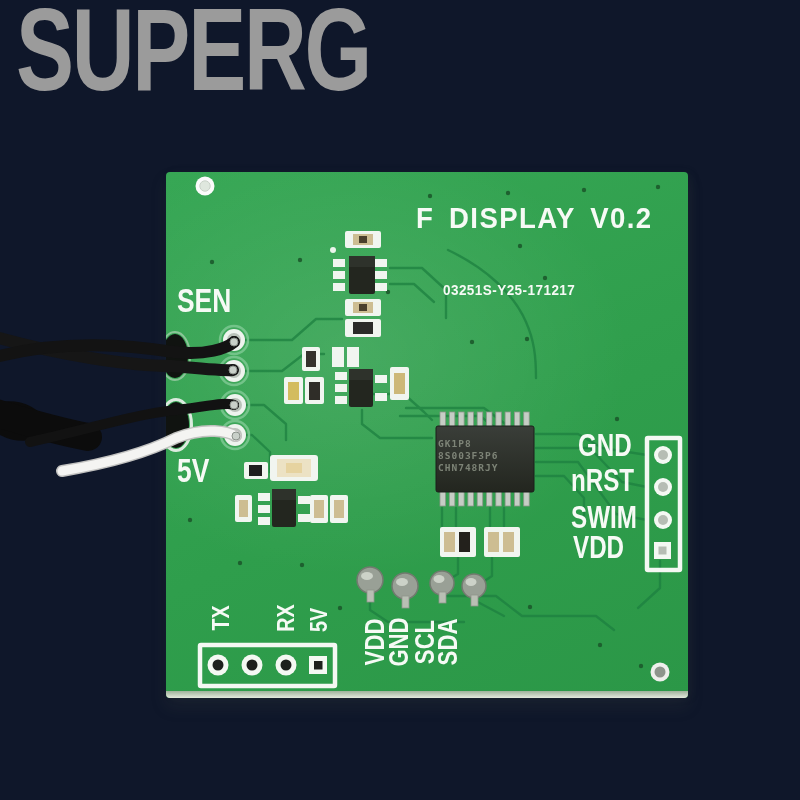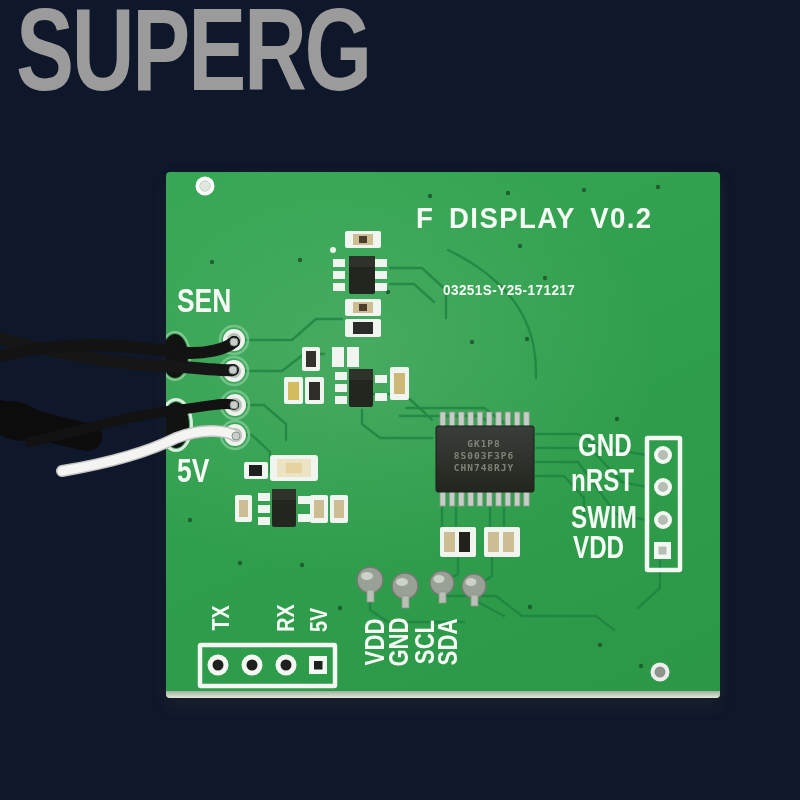--- a/index.html
+++ b/index.html
@@ -9,41 +9,41 @@
   
   .watermark{position:absolute;left:16px;top:-8px;font-size:116px;font-weight:bold;
              color:#9b9b9b;letter-spacing:-3px;line-height:1.0;
              transform:scaleX(0.75);transform-origin:left top;white-space:nowrap;}
 
   
   .board{position:absolute;left:166px;top:172px;width:522px;height:526px;border-radius:4px;
          background:
            radial-gradient(90% 70% at 35% 35%, rgba(255,255,255,0.10), rgba(255,255,255,0) 60%),
            linear-gradient(155deg,#37a755 0%,#2f9e4c 55%,#2b9747 100%);
-         box-shadow:0 9px 16px rgba(70,80,70,0.18), 4px 0 10px rgba(70,80,70,0.08);padding-left:32px;}
+         box-shadow:0 9px 16px rgba(70,80,70,0.18), 4px 0 10px rgba(70,80,70,0.08);}
   .board-edge{position:absolute;left:0;top:519px;width:100%;height:7px;
               background:linear-gradient(180deg,#9fb29b,#e3e9dd);border-radius:0 0 4px 4px;}
 
   svg{position:absolute;left:0;top:0;}
 
   
   .sk{position:absolute;color:#f6faf5;font-weight:bold;white-space:nowrap;line-height:1;}
   .sk-title{left:250px;top:32px;font-size:29px;letter-spacing:1.5px;word-spacing:6px;
             transform:scaleX(0.95);transform-origin:left top;}
   .sk-serial{left:277px;top:110px;font-size:15px;letter-spacing:0.5px;
              transform:scaleX(0.9);transform-origin:left top;}
   .sk-sen{left:11px;top:112px;font-size:33px;transform:scaleX(0.8);transform-origin:left top;}
   .sk-5v{left:11px;top:282px;font-size:33px;transform:scaleX(0.8);transform-origin:left top;}
   .sk-swd{font-size:31px;transform:scaleX(0.78);transform-origin:left top;}
   .rot{transform:translate(-50%,-50%) rotate(-90deg) scaleX(0.82);transform-origin:center center;
        font-size:24px;}
   .rot-i2c{font-size:27px;}
 
   
-  .chipmark{position:absolute;left:272px;top:266px;width:92px;text-align:center;
+  .chipmark{position:absolute;left:272px;top:266px;width:92px;text-align:left;
             color:#8b9284;opacity:0.85;font-size:9.5px;font-weight:bold;line-height:12px;
             letter-spacing:1px;font-family:"DejaVu Sans Mono",monospace;}
 </style>
 </head>
 <body>
 
 <div id="stage">
 
   <div class="watermark">SUPERG</div>
 

